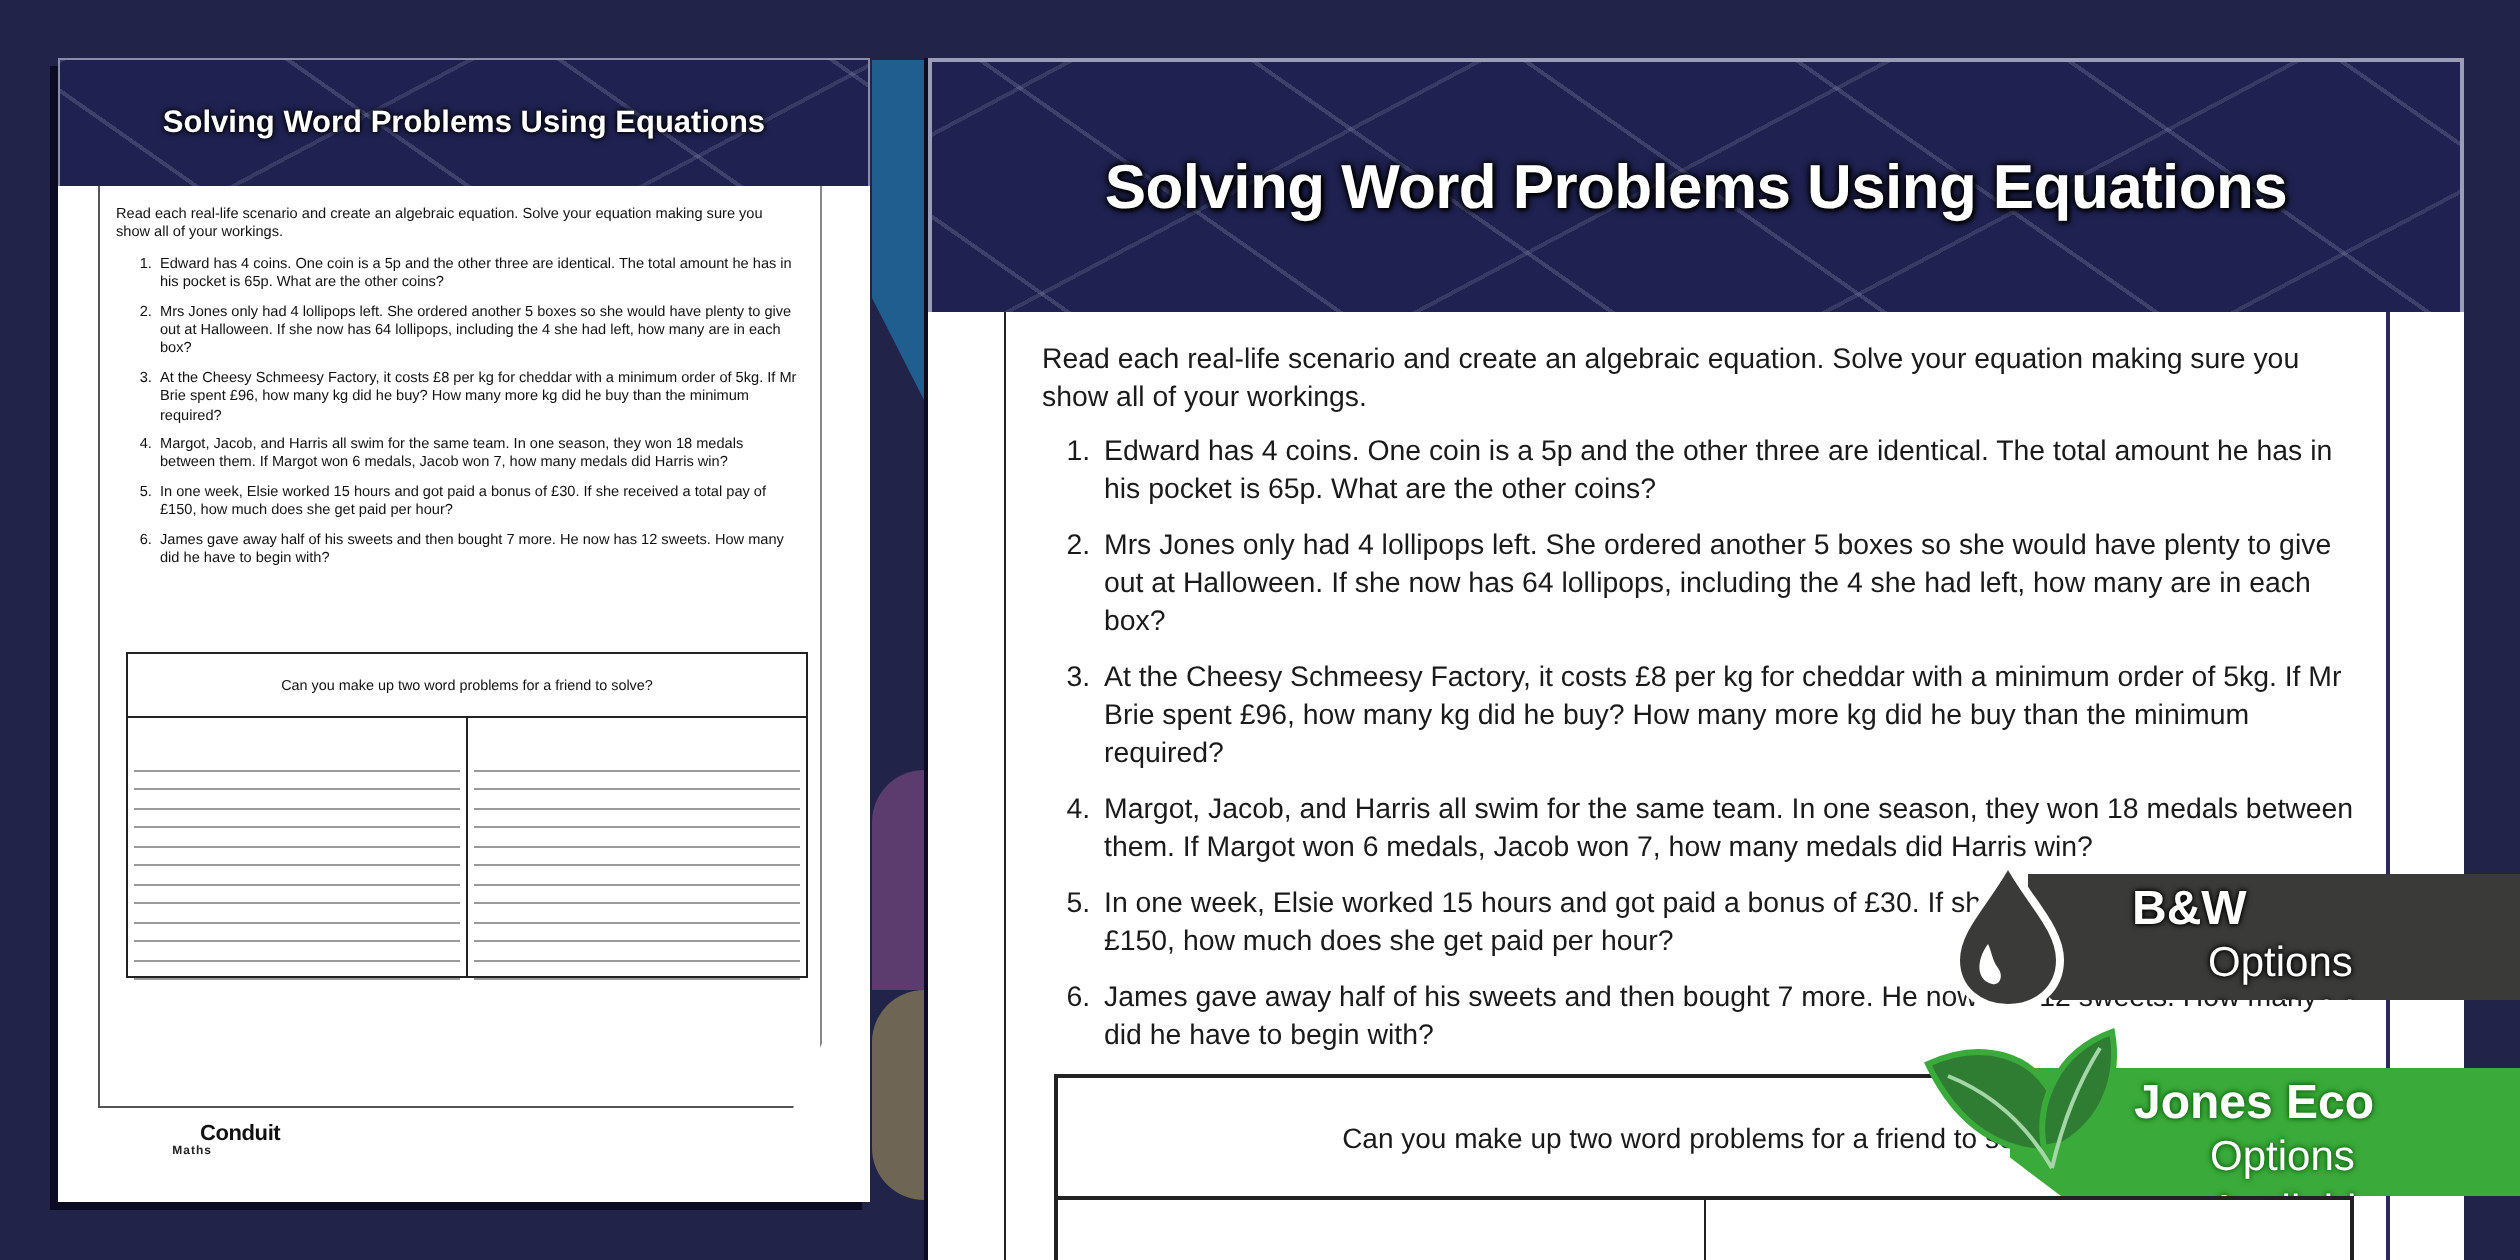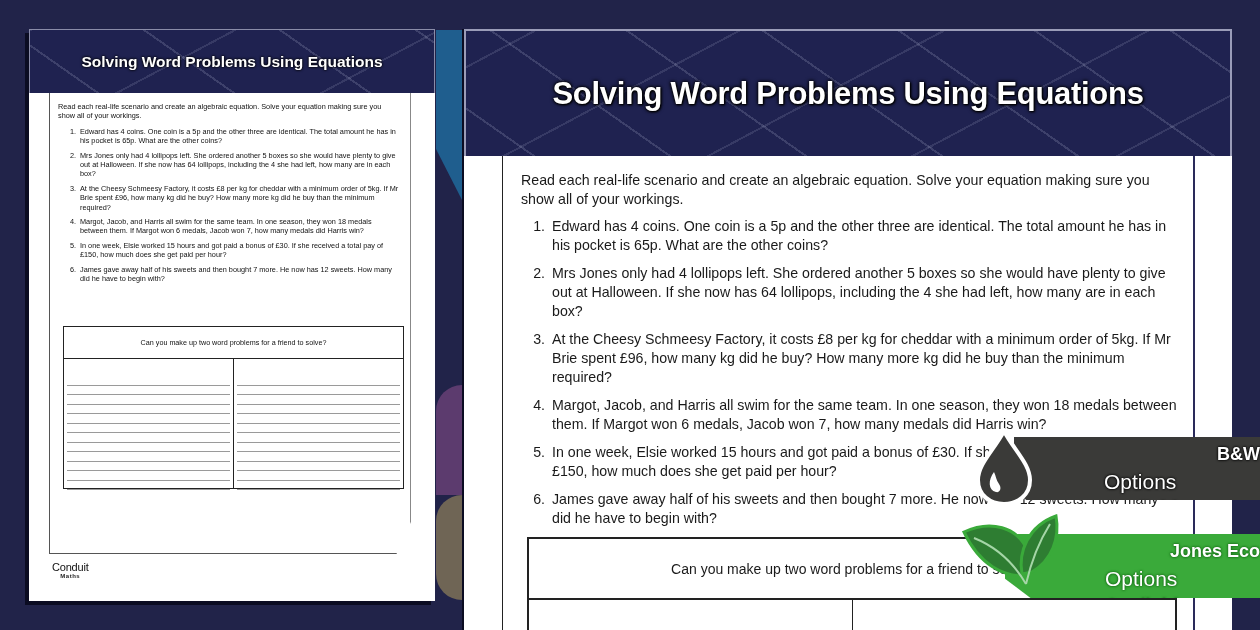--- a/index.html
+++ b/index.html
@@ -48,21 +48,21 @@
   .small-box {
     position: absolute; left: 13px; top: 233px; width: 341px; height: 163px;
     border: 1px solid #222;
   }
   .small-box-q { height: 32px; display: flex; align-items: center; justify-content: center; font-size: 7.2px; border-bottom: 1px solid #222; color: #111; }
   .small-box-cols { display: flex; height: 129px; }
   .small-col { flex: 1; padding: 17px 3px 0 3px; }
   .small-col + .small-col { border-left: 1px solid #222; }
   .wline { height: 9.5px; border-bottom: 1px solid #9a9a9a; }
   .logo { position: absolute; left: 23px; top: 532px; text-align: center; }
-  .logo-main { font-weight: normal; font-size: 11px; color: #111; letter-spacing: -0.2px; }
+  .logo-main { font-weight: bold; font-size: 11px; color: #111; letter-spacing: -0.2px; margin-left: 48px; }
   .logo-sub { font-weight: bold; font-size: 6px; color: #222; letter-spacing: 0.5px; }
 
   
   .large-sheet {
     position: absolute; left: 462px; top: 29px; width: 770px; height: 610px;
     background: #fff; border-left: 2px solid #0b0c22;
   }
   .large-header {
     height: 127px; display: flex; align-items: center; justify-content: center;
     border: 2px solid #9a9cb8; border-bottom: none;
@@ -92,21 +92,21 @@
   .badge-bw {
     left: 1014px; top: 437px; width: 246px; height: 63px;
     background: #3a3a38; clip-path: polygon(0 0, 100% 0, 100% 100%, 5% 100%, 0 85%);
   }
   .badge-eco {
     left: 1005px; top: 534px; width: 255px; height: 64px;
     background: #3aaa3a; clip-path: polygon(0 0, 100% 0, 100% 100%, 10% 100%, 0 70%);
   }
   .badge-text { position: absolute; left: 52px; top: 4px; color: #fff; line-height: 27px; text-shadow: 0 0 3px #000, 0 0 2px #000; }
   .badge-eco .badge-text { left: 62px; text-shadow: 0 0 3px #136813, 0 0 2px #136813; }
-  .badge-title { font-weight: bold; font-size: 18px; text-align: right; }
+  .badge-title { font-weight: bold; font-size: 24px; }
   .badge-sub { font-size: 21px; margin-left: 38px; }
   .drop-icon { position: absolute; left: 972px; top: 428px; width: 64px; height: 78px; }
   .leaf-icon { position: absolute; left: 960px; top: 512px; width: 110px; height: 86px; }
 </style>
 </head>
 <body>
 
 <div class="strip strip-blue"></div>
 <div class="strip strip-purple"></div>
 <div class="strip strip-tan"></div>

